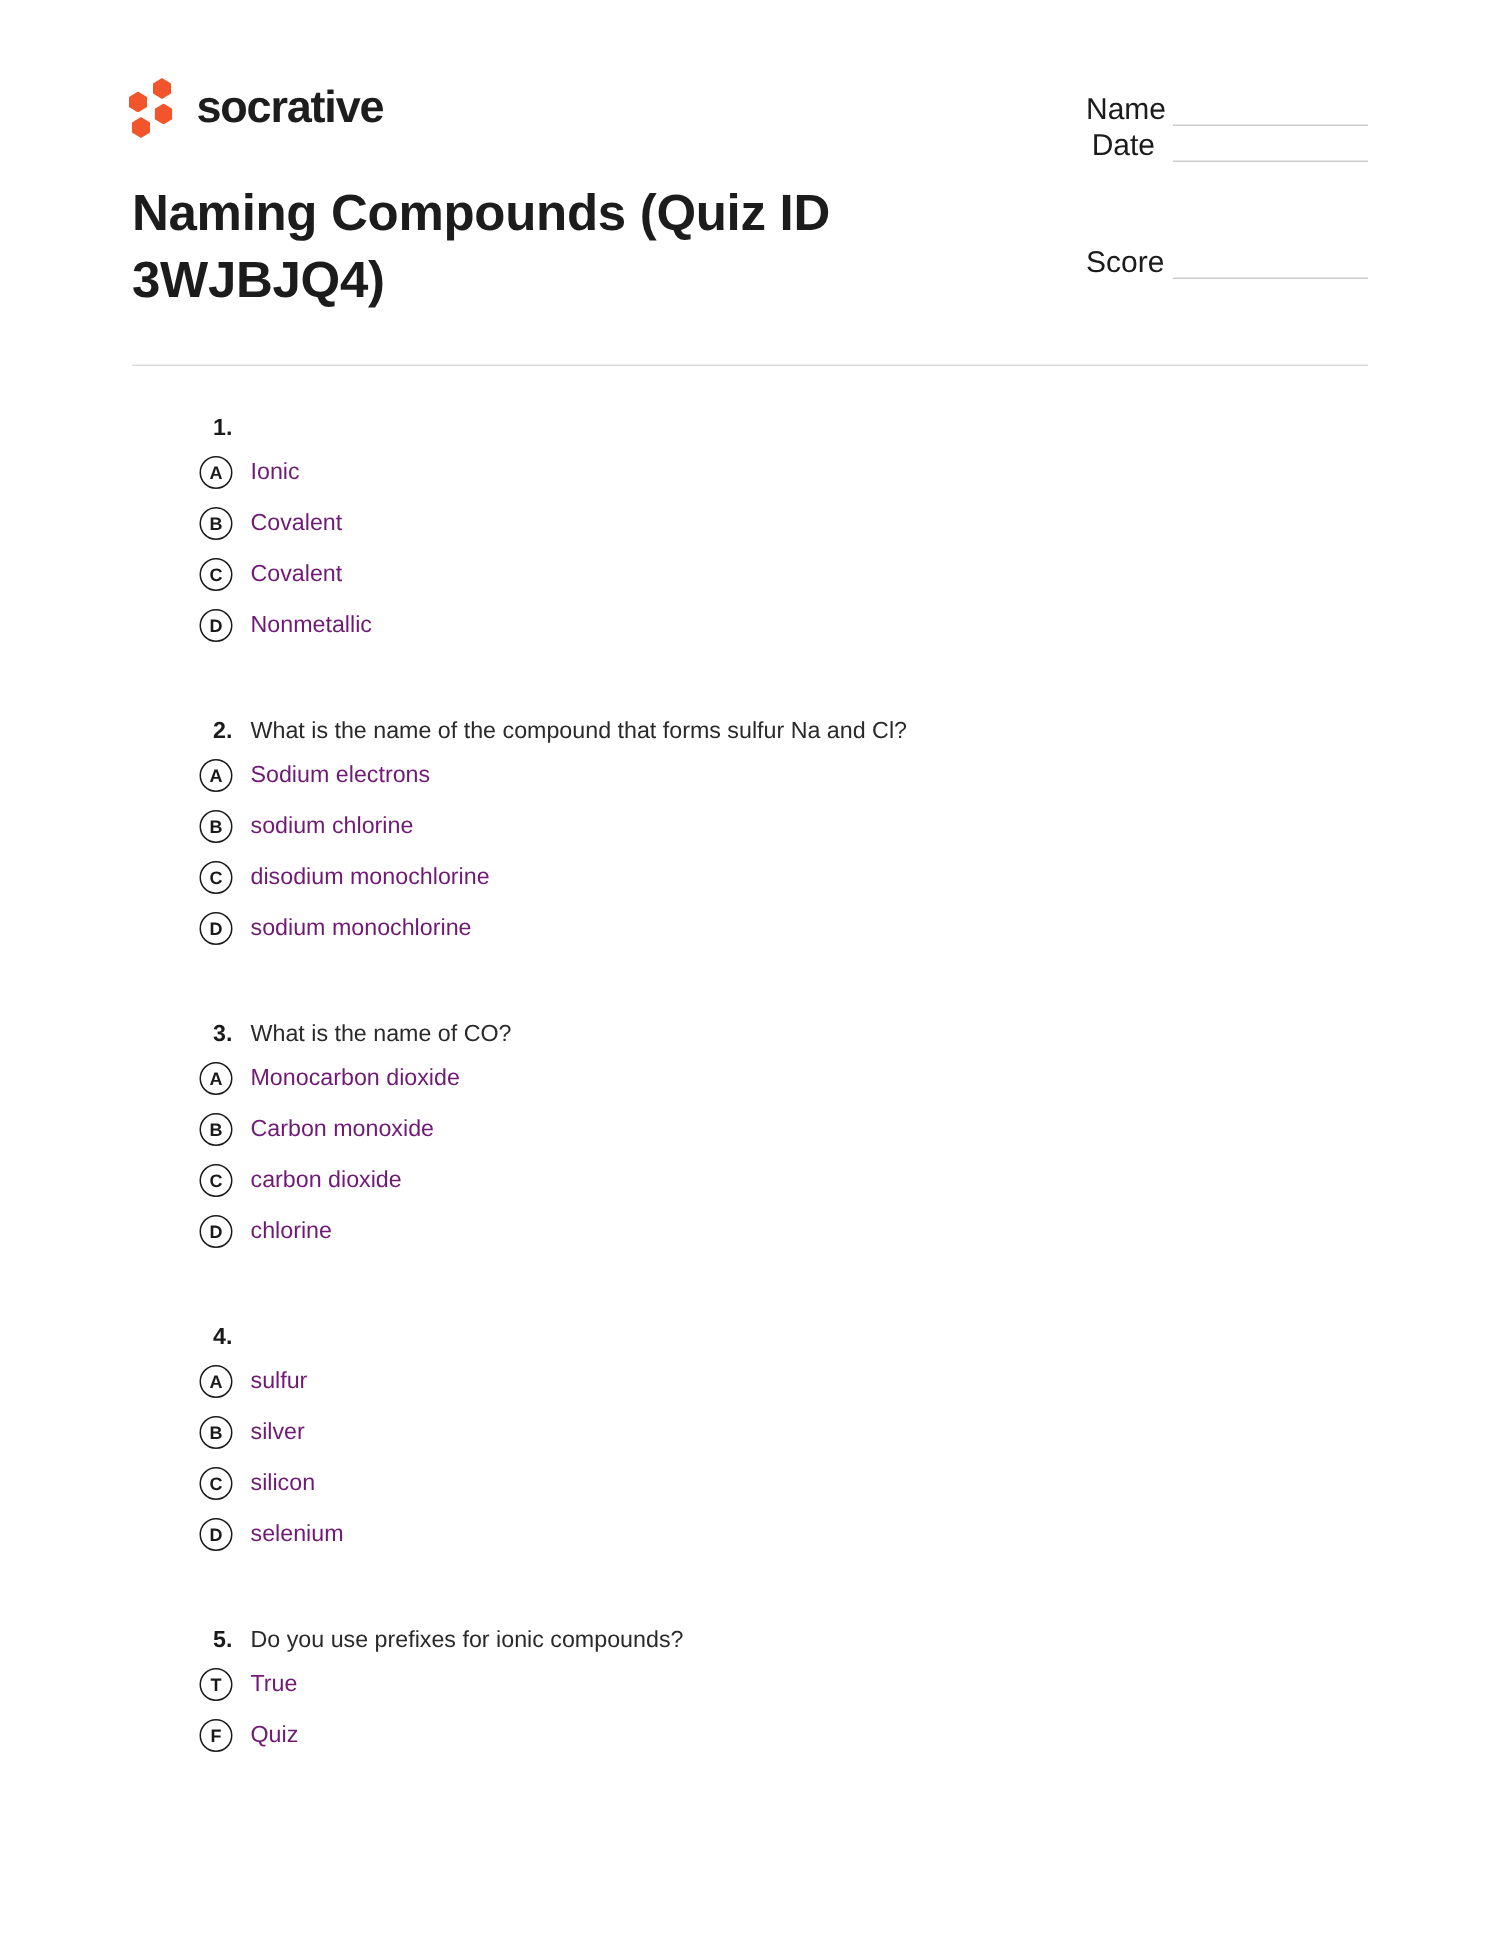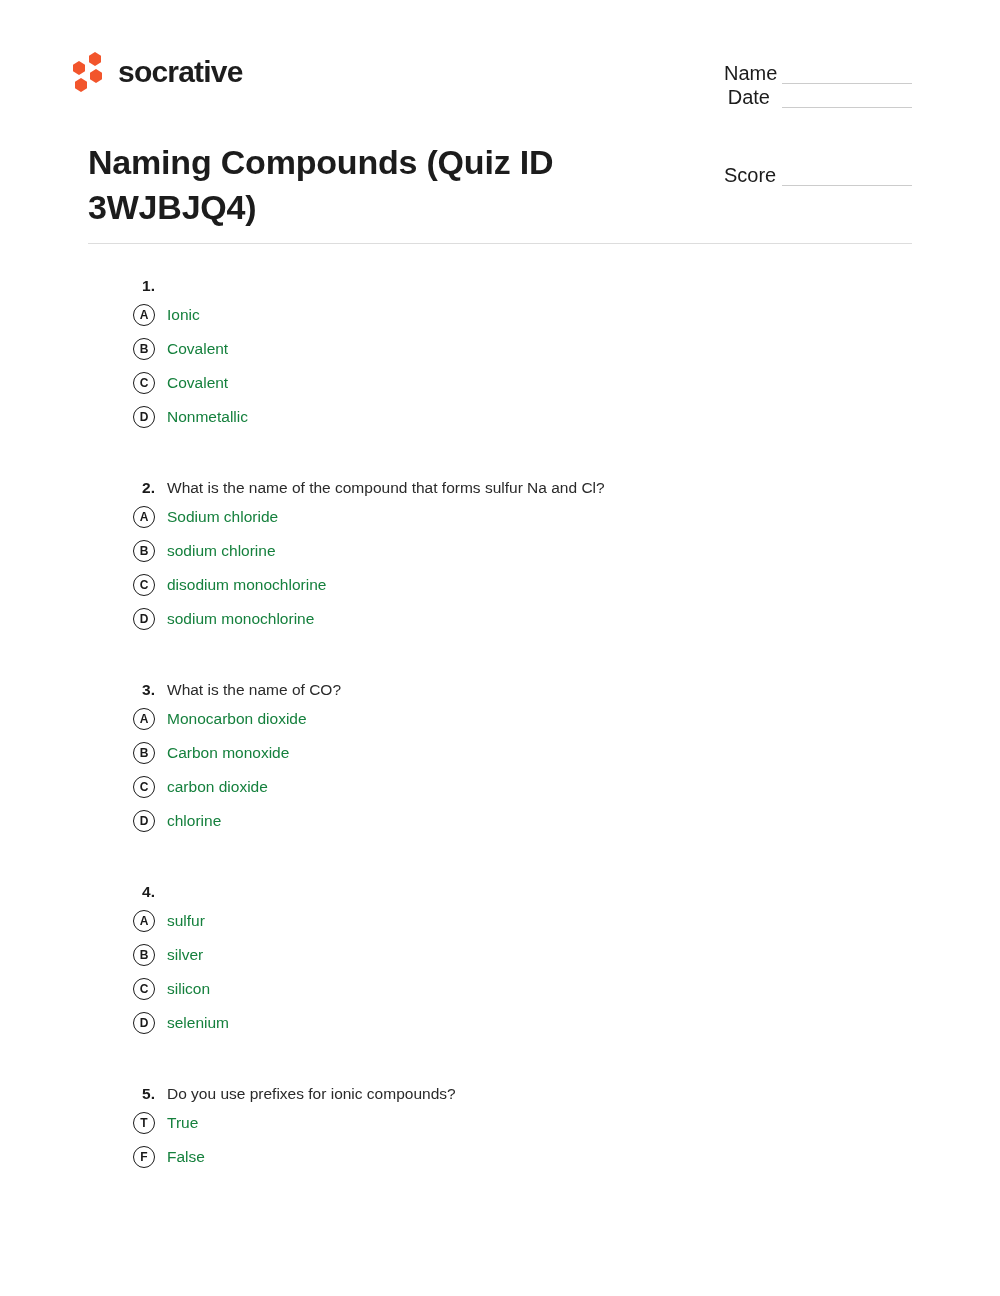--- a/index.html
+++ b/index.html
@@ -10,21 +10,21 @@
     height: 1296px;
     background: #ffffff;
     font-family: "Liberation Sans", sans-serif;
     color: #222222;
     overflow: hidden;
   }
 
   
   .logo {
     position: absolute;
-    left: 73px;
+    left: 86px;
     top: 52px;
     display: flex;
     align-items: center;
     gap: 15px;
   }
   .hex-cluster {
     position: relative;
     width: 30px;
     height: 40px;
   }
@@ -72,21 +72,21 @@
   .field-line {
     flex: 1;
     border-bottom: 1px solid #cccccc;
     height: 20px;
   }
 
   
   .quiz-title {
     position: absolute;
     left: 88px;
-    top: 140px;
+    top: 120px;
     width: 560px;
     font-size: 34px;
     line-height: 45px;
     font-weight: 700;
     color: #1c1c1c;
     letter-spacing: -0.2px;
   }
 
   
   .divider {
@@ -143,21 +143,21 @@
     display: flex;
     align-items: center;
     justify-content: center;
     font-size: 12px;
     font-weight: 700;
     color: #1a1a1a;
   }
   .opt-text {
     margin-left: 12px;
     font-size: 15.5px;
-    color: #15803d;
+    color: #701a75;
     line-height: 22px;
   }
 </style>
 </head>
 <body>
 
 <div class="page">
 
   <div class="logo">
     <div class="hex-cluster">
@@ -213,21 +213,21 @@
           <span class="opt-text">Nonmetallic</span>
         </div>
       </div>
       <div class="question-block">
         <div class="q-head">
           <span class="q-num">2.</span>
           <span class="q-text">What is the name of the compound that forms sulfur Na and Cl?</span>
         </div>
         <div class="option-row">
           <span class="opt-circle">A</span>
-          <span class="opt-text">Sodium chloride</span>
+          <span class="opt-text">Sodium electrons</span>
         </div>
         <div class="option-row">
           <span class="opt-circle">B</span>
           <span class="opt-text">sodium chlorine</span>
         </div>
         <div class="option-row">
           <span class="opt-circle">C</span>
           <span class="opt-text">disodium monochlorine</span>
         </div>
         <div class="option-row">
@@ -282,18 +282,18 @@
         <div class="q-head">
           <span class="q-num">5.</span>
           <span class="q-text">Do you use prefixes for ionic compounds?</span>
         </div>
         <div class="option-row">
           <span class="opt-circle">T</span>
           <span class="opt-text">True</span>
         </div>
         <div class="option-row">
           <span class="opt-circle">F</span>
-          <span class="opt-text">False</span>
+          <span class="opt-text">Quiz</span>
         </div>
       </div>
     </div>
 
 </div>
 
 </body></html>

